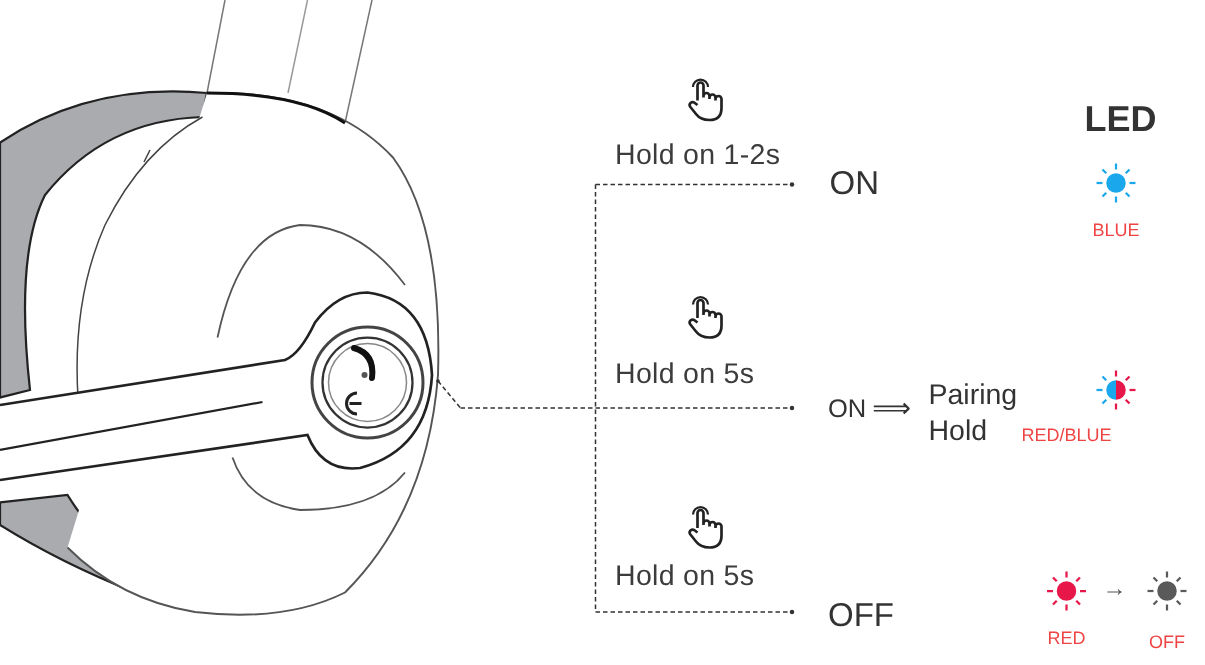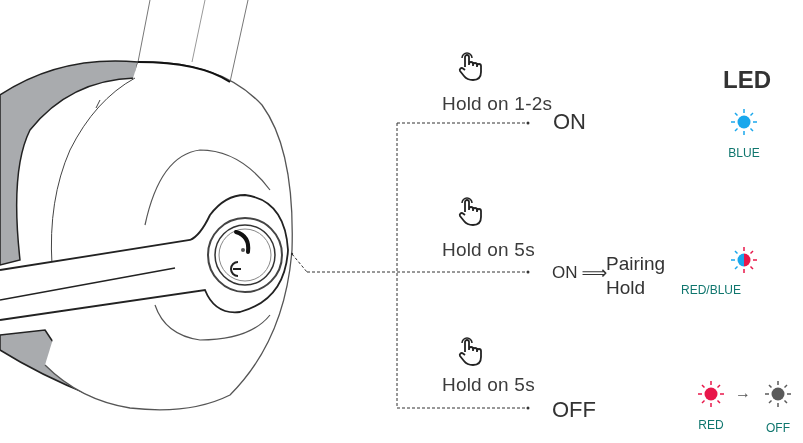--- a/index.html
+++ b/index.html
@@ -1,22 +1,22 @@
 <!DOCTYPE html>
 <html><head>
 <meta charset="utf-8">
 <style>
   html, body { margin:0; padding:0; background:#ffffff; }
   body { width:803px; height:443px; position:relative; overflow:hidden;
          font-family:"Liberation Sans", "DejaVu Sans", sans-serif; color:#3a3a3a; }
   .abs { position:absolute; }
-  .hold { font-size:19px; letter-spacing:0.2px; color:#3c3c3c;margin-left:32px; }
+  .hold { font-size:19px; letter-spacing:0.2px; color:#3c3c3c; }
   .state { font-size:22px; color:#333; }
   .pair { font-size:19px; color:#333; line-height:24px; }
-  .ledlabel { font-size:12px; color:#0f766e; text-align:center; }
+  .ledlabel { font-size:12px; color:#ef4444; text-align:center; }
   .ledtitle { font-size:24px; font-weight:bold; color:#333; }
   .hand { width:28px; height:30px; }
   svg { display:block; }
 </style>
 </head>
 <body>
 
 <svg class="abs" style="left:0;top:0" width="300" height="443" viewBox="0 0 300 443">
 
   <path d="M150 0 L138 62" stroke="#777" stroke-width="1" fill="none"></path>
@@ -75,21 +75,21 @@
   <svg width="28" height="30" viewBox="0 0 28 30">
       <path d="M9 15 V5 a2 2 0 0 1 4 0 V13 M13 12 a2 2 0 0 1 4 0 V14 M17 13 a2 2 0 0 1 4 0 V15 M21 14 a2 2 0 0 1 4 0 V20 Q25 28 17 28 Q11 28 8 24 L4 19 a2 2 0 0 1 3-2.5 L9 18" stroke="#222" stroke-width="1.8" fill="#fff" stroke-linejoin="round"></path>
       <path d="M6 6 a5 5 0 0 1 10 0" stroke="#222" stroke-width="1.5" fill="none"></path>
     </svg>
 </div>
 <div class="abs hold" style="left:410px;top:239px">Hold on 5s</div>
 <div class="abs" style="left:552px;top:262px;display:flex;align-items:center;font-size:17px;color:#333">
   <span>ON</span>
   <span style="margin:0 4px;font-size:18px">⟹</span>
 </div>
-<div class="abs pair" style="left:606px;top:252px">
+<div class="abs pair" style="left:619px;top:252px">
   <div>Pairing</div>
   <div>Hold</div>
 </div>
 
 <div class="abs hand" style="left:456px;top:337px">
   <svg width="28" height="30" viewBox="0 0 28 30">
       <path d="M9 15 V5 a2 2 0 0 1 4 0 V13 M13 12 a2 2 0 0 1 4 0 V14 M17 13 a2 2 0 0 1 4 0 V15 M21 14 a2 2 0 0 1 4 0 V20 Q25 28 17 28 Q11 28 8 24 L4 19 a2 2 0 0 1 3-2.5 L9 18" stroke="#222" stroke-width="1.8" fill="#fff" stroke-linejoin="round"></path>
       <path d="M6 6 a5 5 0 0 1 10 0" stroke="#222" stroke-width="1.5" fill="none"></path>
     </svg>
 </div>

